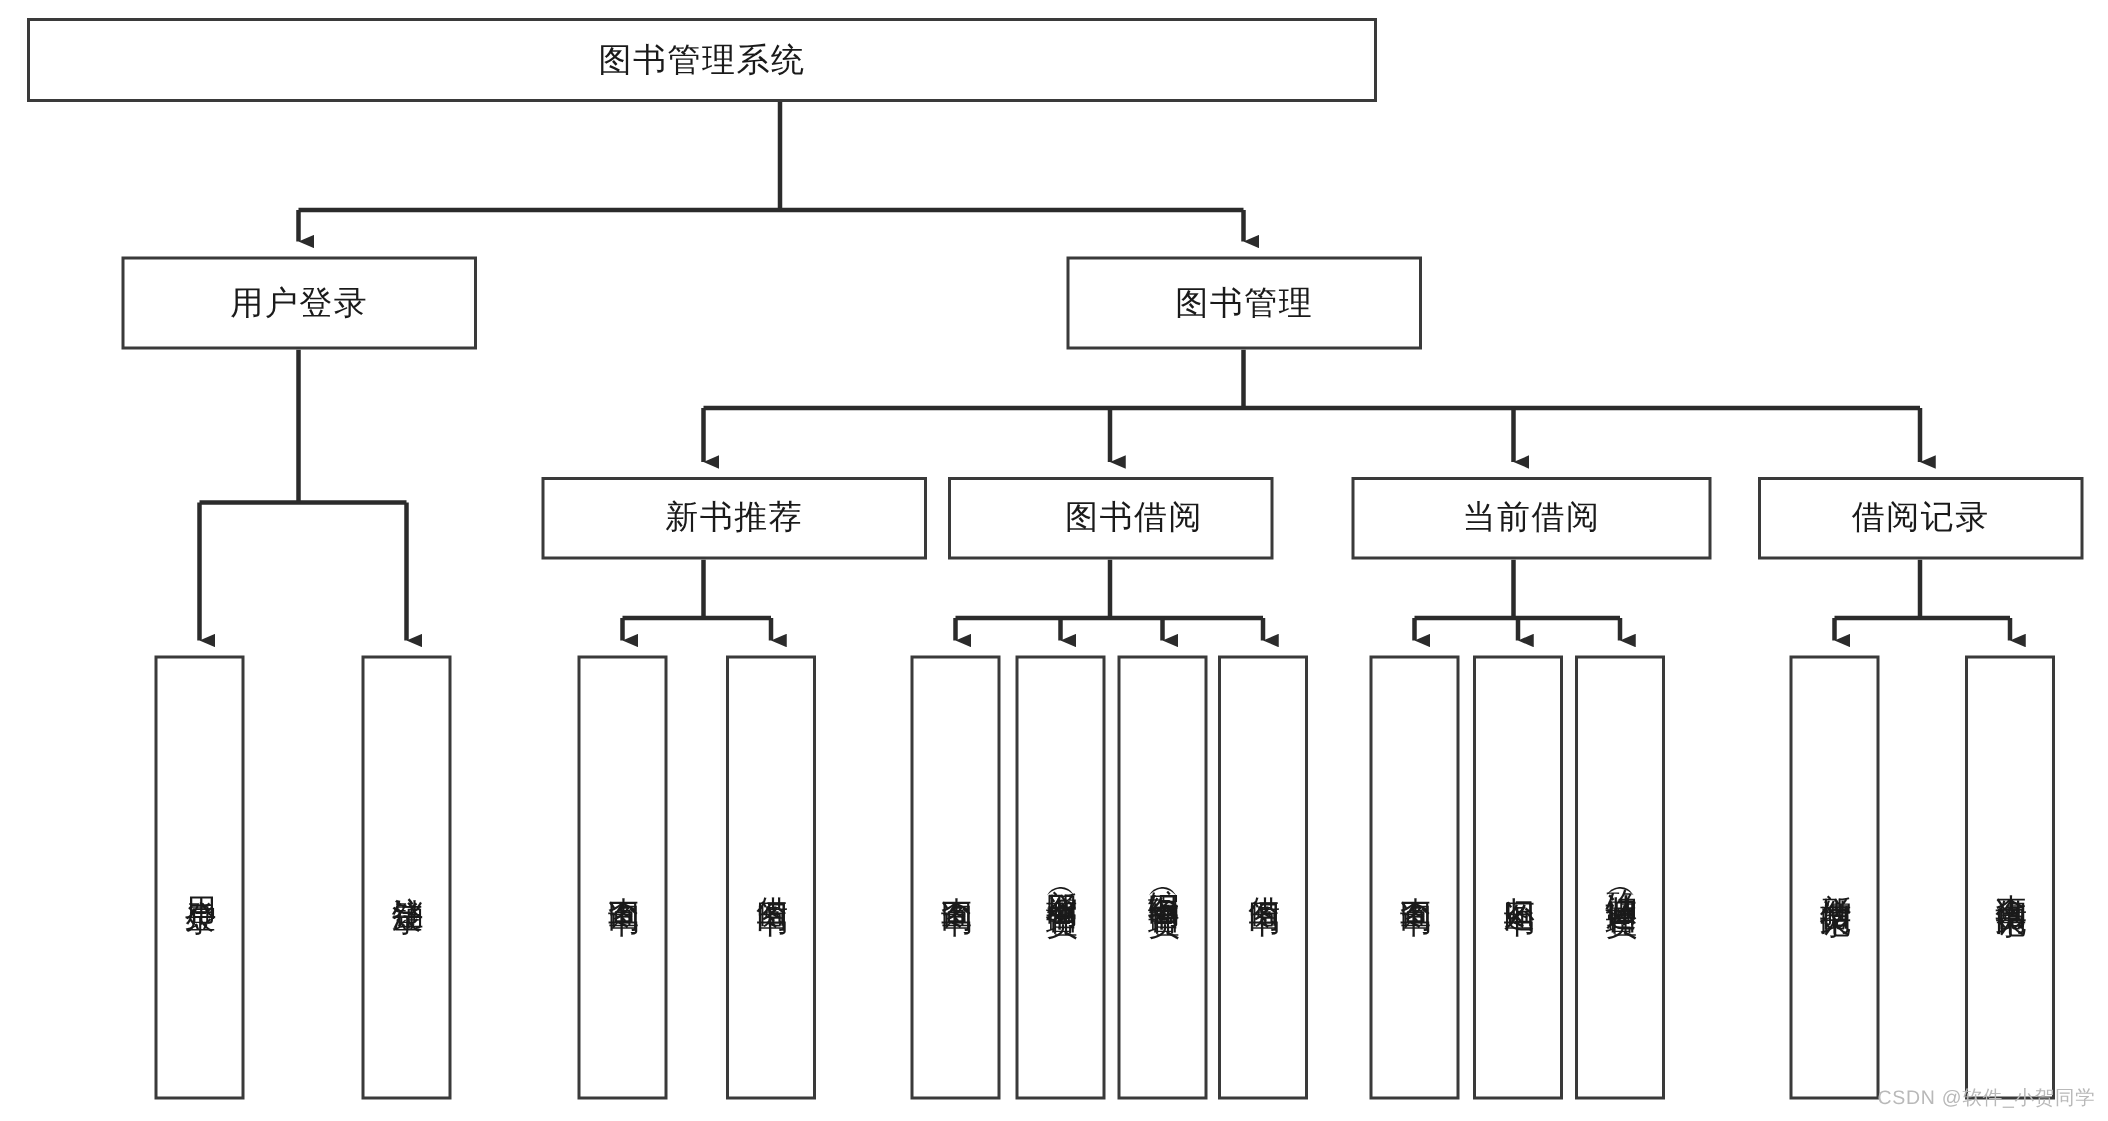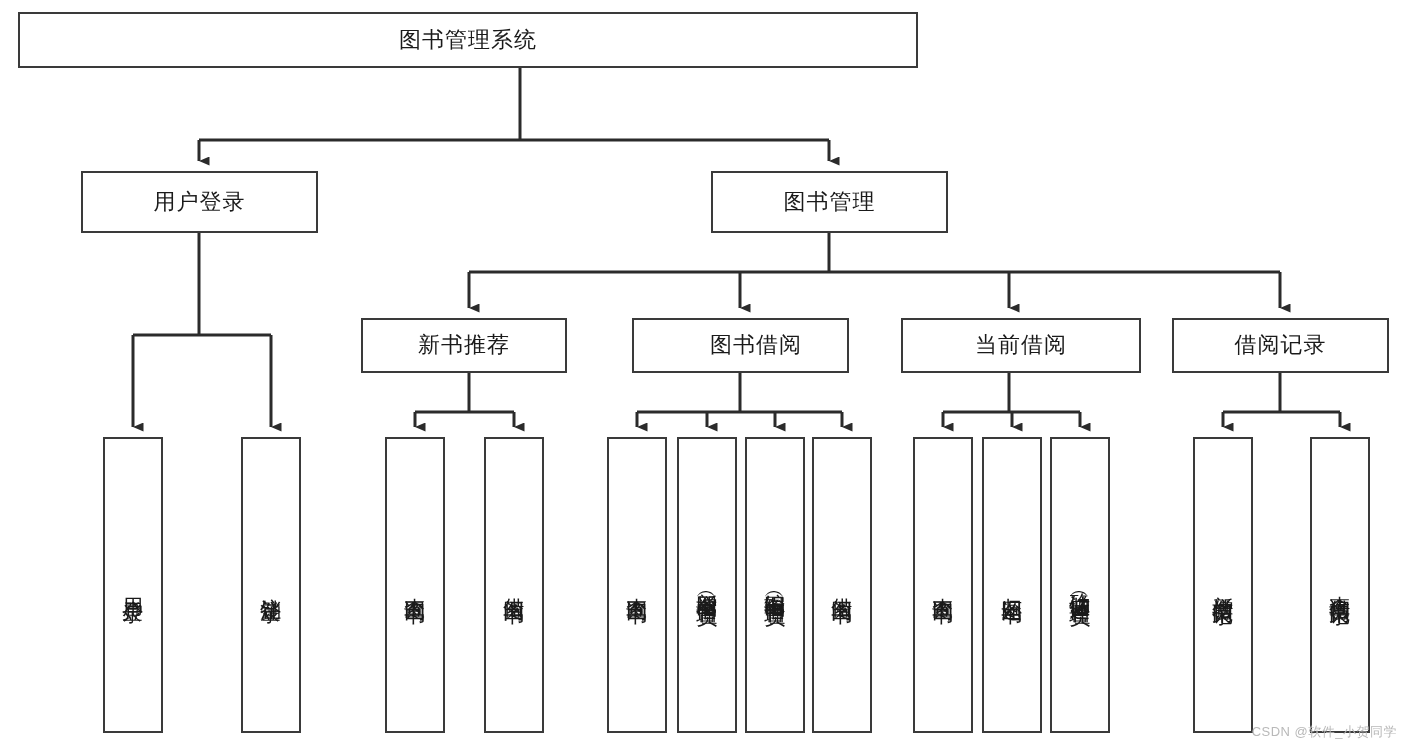--- a/index.html
+++ b/index.html
@@ -118,21 +118,21 @@
   <div id="node-layer">
       <div class="node horiz" style="left: 18px; top: 12px; width: 900px; height: 56px;">
         <span class="txt">图书管理系统</span>
       </div>
       <div class="node horiz" style="left: 81px; top: 171px; width: 237px; height: 62px;">
         <span class="txt">用户登录</span>
       </div>
       <div class="node horiz" style="left: 711px; top: 171px; width: 237px; height: 62px;">
         <span class="txt">图书管理</span>
       </div>
-      <div class="node horiz" style="left: 361px; top: 318px; width: 206px; height: 55px;">
+      <div class="node horiz" style="left: 361px; top: 318px; width: 257px; height: 55px;">
         <span class="txt">新书推荐</span>
       </div>
       <div class="node horiz" style="left: 632px; top: 318px; width: 217px; height: 55px; padding-left: 31px;">
         <span class="txt">图书借阅</span>
       </div>
       <div class="node horiz" style="left: 901px; top: 318px; width: 240px; height: 55px;">
         <span class="txt">当前借阅</span>
       </div>
       <div class="node horiz" style="left: 1172px; top: 318px; width: 217px; height: 55px;">
         <span class="txt">借阅记录</span>

